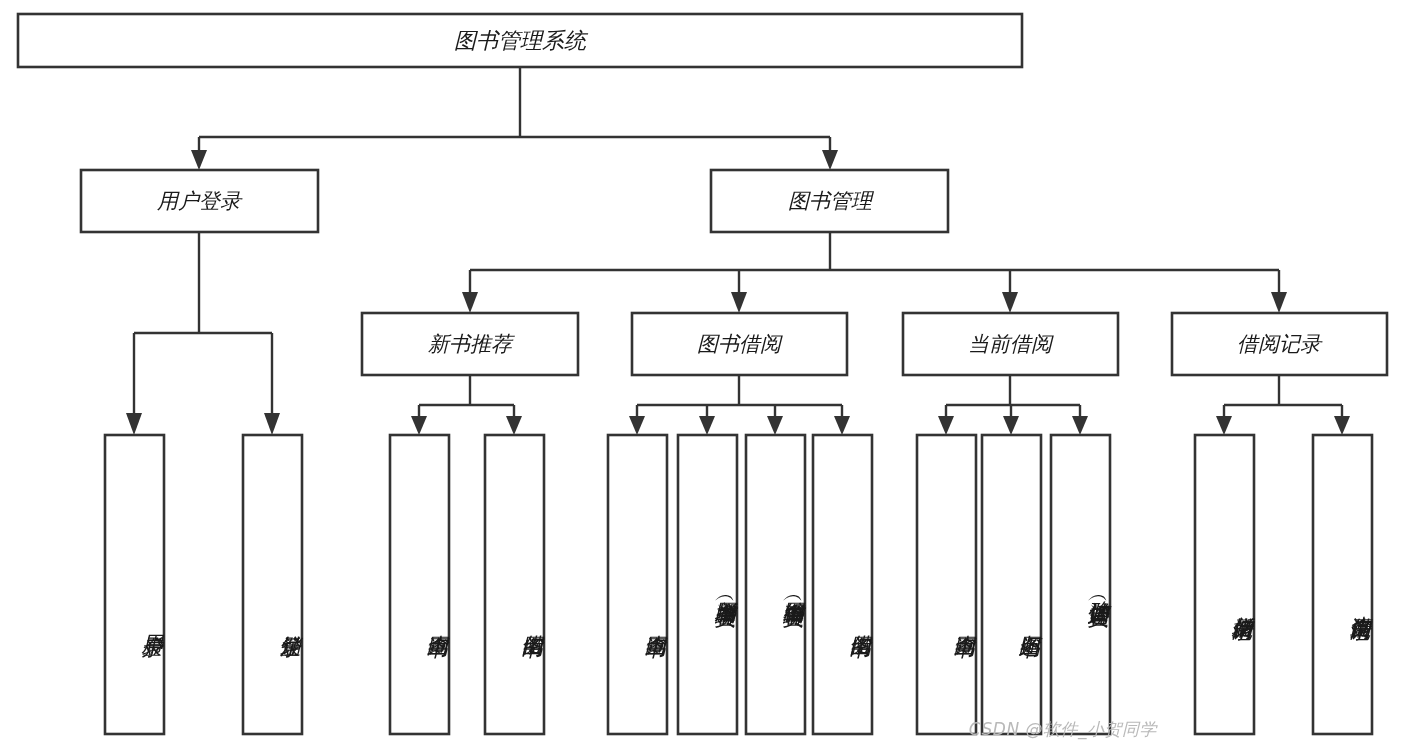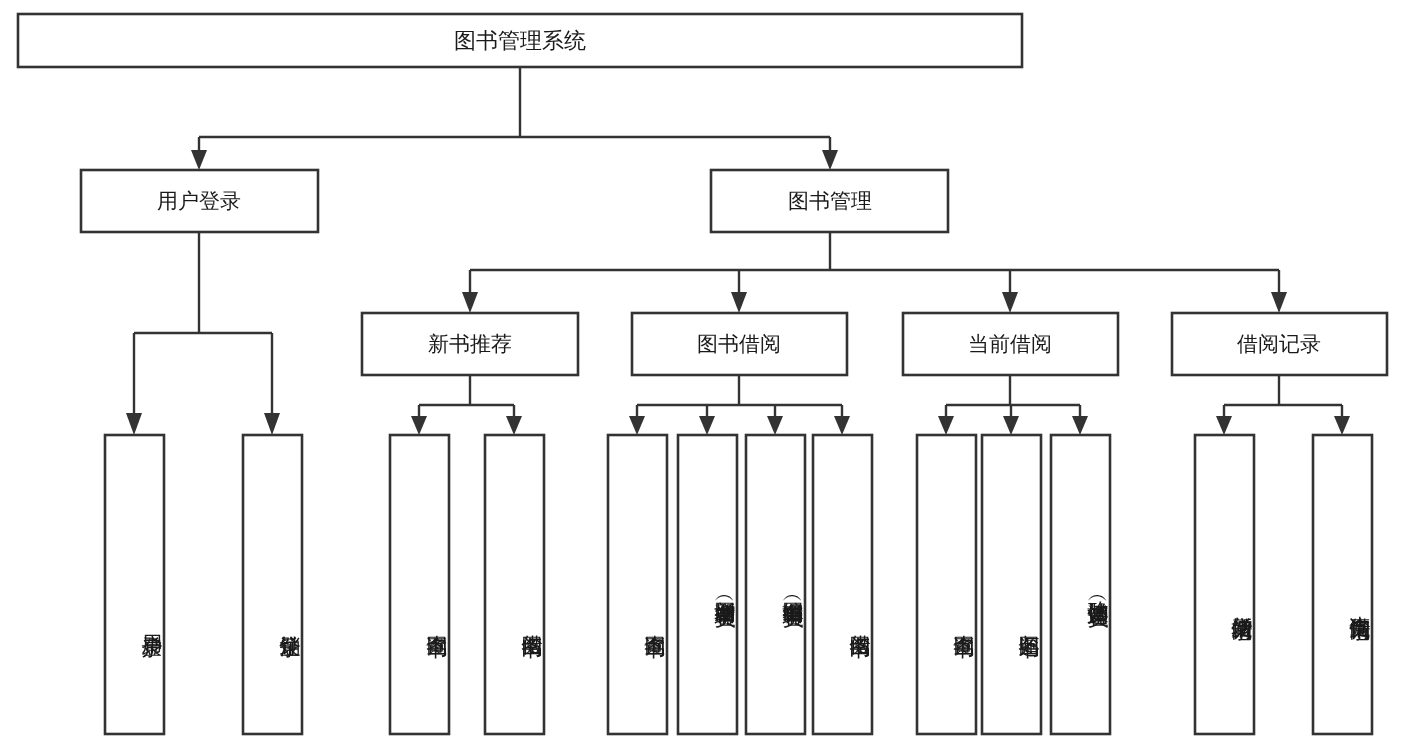--- a/index.html
+++ b/index.html
@@ -12,20 +12,21 @@
     width: 1405px;
     height: 747px;
     font-family: "DejaVu Sans", "Liberation Sans", sans-serif;
     overflow: hidden;
   }
   #diagram-root {
     position: relative;
     width: 1173px;
     height: 747px;
     background: #ffffff;
+    font-style: italic;
   }
   svg.diagram-canvas {
     position: absolute;
     top: 0;
     left: 0;
     width: 1405px;
     height: 747px;
     display: block;
   }
   .node-box {
@@ -202,14 +203,15 @@
   <div class="vlabel" style="left:746px; top:443px; width:59px; height:291px;">编辑图书（管理员）</div>
   <div class="vlabel" style="left:813px; top:505px; width:59px; height:229px;">借阅图书</div>
 
   <div class="vlabel" style="left:917px; top:505px; width:59px; height:229px;">查询图书</div>
   <div class="vlabel" style="left:982px; top:505px; width:59px; height:229px;">归还图书</div>
   <div class="vlabel" style="left:1051px; top:443px; width:59px; height:291px;">确认归还（管理员）</div>
 
   <div class="vlabel" style="left:1195px; top:470px; width:59px; height:264px;">新增借阅记录</div>
   <div class="vlabel" style="left:1313px; top:470px; width:59px; height:264px;">查询借阅记录</div>
 
+  <div class="watermark">CSDN @软件_小贺同学</div>
 
 </div>
 
 </body></html>

